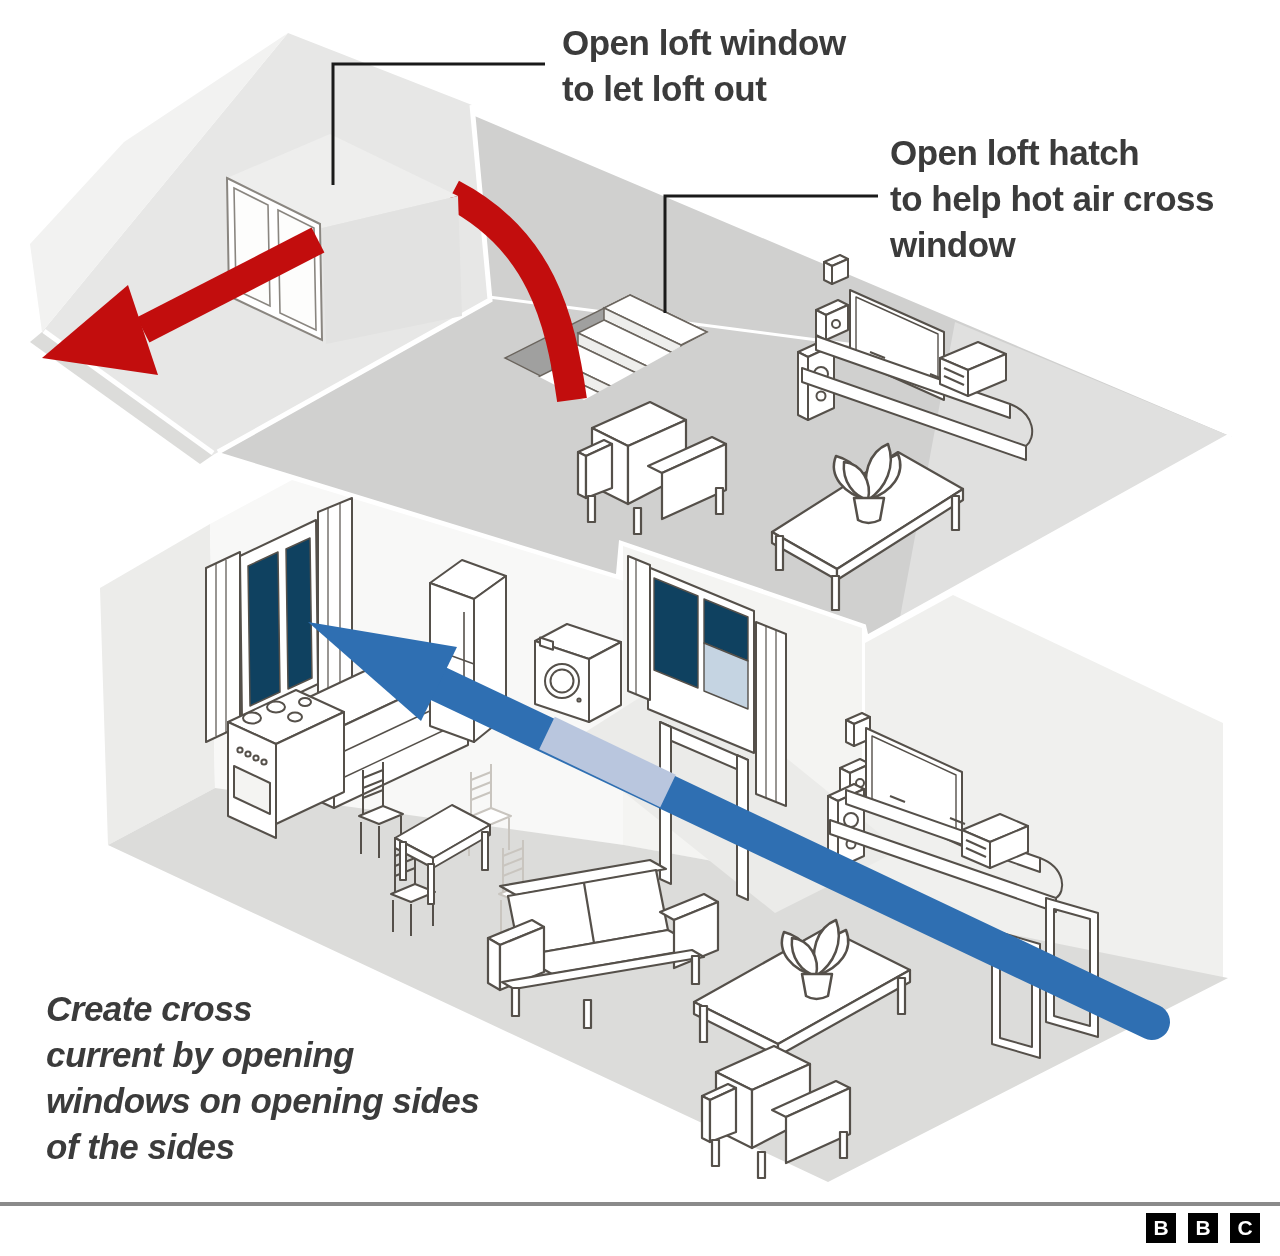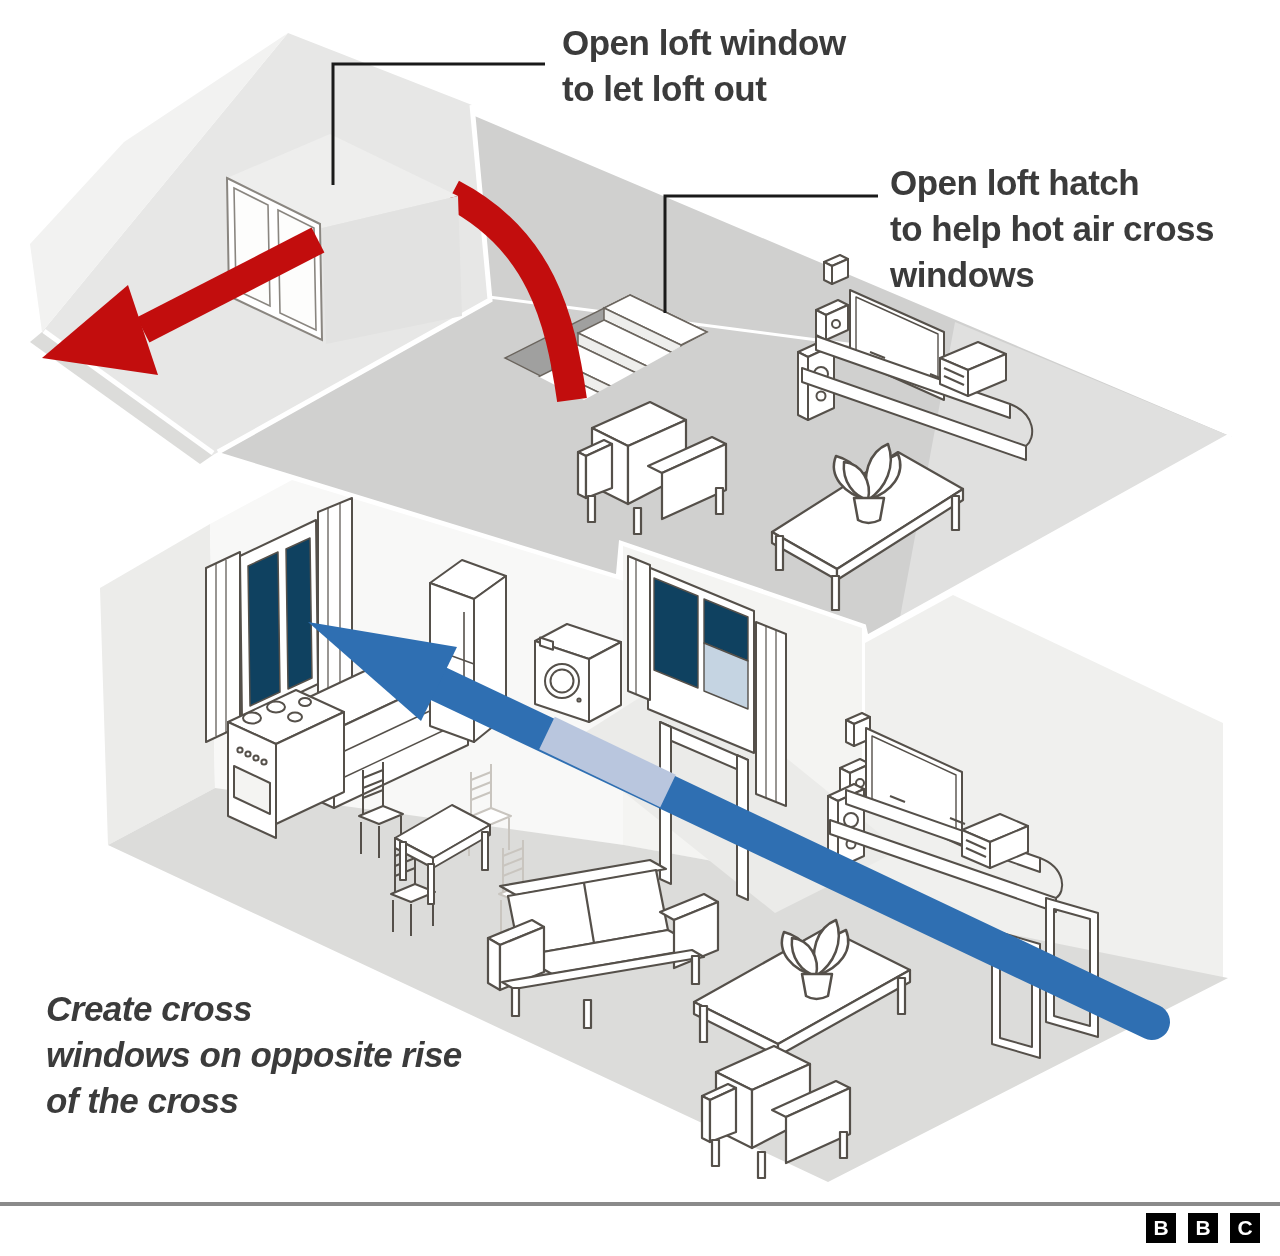--- a/index.html
+++ b/index.html
@@ -312,30 +312,31 @@
     <polyline points="545,64 333,64 333,185"></polyline>
     <polyline points="878,196 665,196 665,313"></polyline>
   </g>
 </svg>
 
 <div class="callout" style="left:562px;top:20px;">
   <span>Open loft window</span>
   <span>to let loft out</span>
 </div>
 
-<div class="callout" style="left:890px;top:130px;margin-top:30px;">
+<div class="callout" style="left:890px;top:130px;">
   <span>Open loft hatch</span>
   <span>to help hot air cross</span>
-  <span>windows</span>
+  <span>window</span>
 </div>
 
 <div class="callout" style="left:46px;top:986px;font-style:italic;">
   <span>Create cross</span>
-  <span>windows on opposite rise</span>
-  <span>of the cross</span>
+  <span>current by opening</span>
+  <span>windows on opening sides</span>
+  <span>of the sides</span>
 </div>
 
 <div id="divider"></div>
 
 <div id="bbc">
   <div class="blk">B</div>
   <div class="blk">B</div>
   <div class="blk">C</div>
 </div>
 

